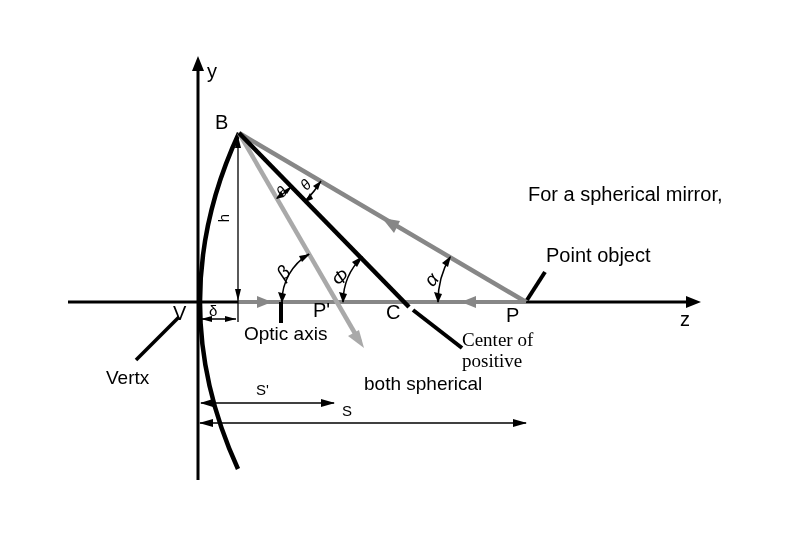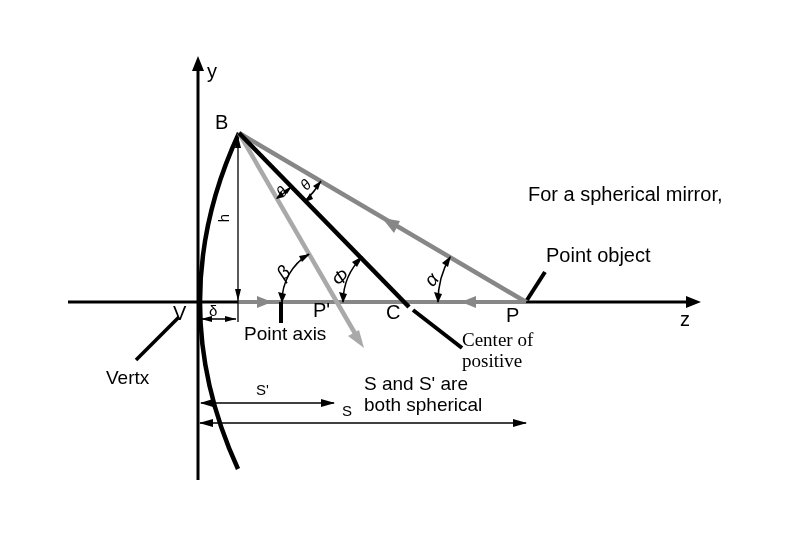--- a/index.html
+++ b/index.html
@@ -103,24 +103,23 @@
   <div class="lbl f15 greek rot-48" style="left:282px; top:192px;">θ</div>
   <div class="lbl f15 greek rot-48" style="left:306px; top:185px;">θ</div>
   <div class="lbl f19 greek rot-45" style="left:284px; top:273px;">β</div>
   <div class="lbl f19 greek rot-45" style="left:341px; top:278px;">Φ</div>
   <div class="lbl f19 greek rot-50" style="left:432px; top:280px;">α</div>
 
   <div class="lbl f20 two-line" style="left:528px; top:183px;">
     <span>For a spherical mirror,</span>
   </div>
   <div class="lbl f20" style="left:519px; top:244px;margin-left:27px;">Point object</div>
-  <div class="lbl f19" style="left:244px; top:324px;">Point axis</div>
+  <div class="lbl f19" style="left:244px; top:324px;">Optic axis</div>
   <div class="lbl f19" style="left:106px; top:368px;">Vertx</div>
   <div class="lbl f19 two-line" style="left:462px; top:330px;font-family:Liberation Serif, serif;">
     <span>Center of</span>
     <span>positive</span>
   </div>
   <div class="lbl f19 two-line" style="left:364px; top:374px;">
-    <span>S and S' are</span>
     <span>both spherical</span>
   </div>
 
 </div>
 
 </body></html>

